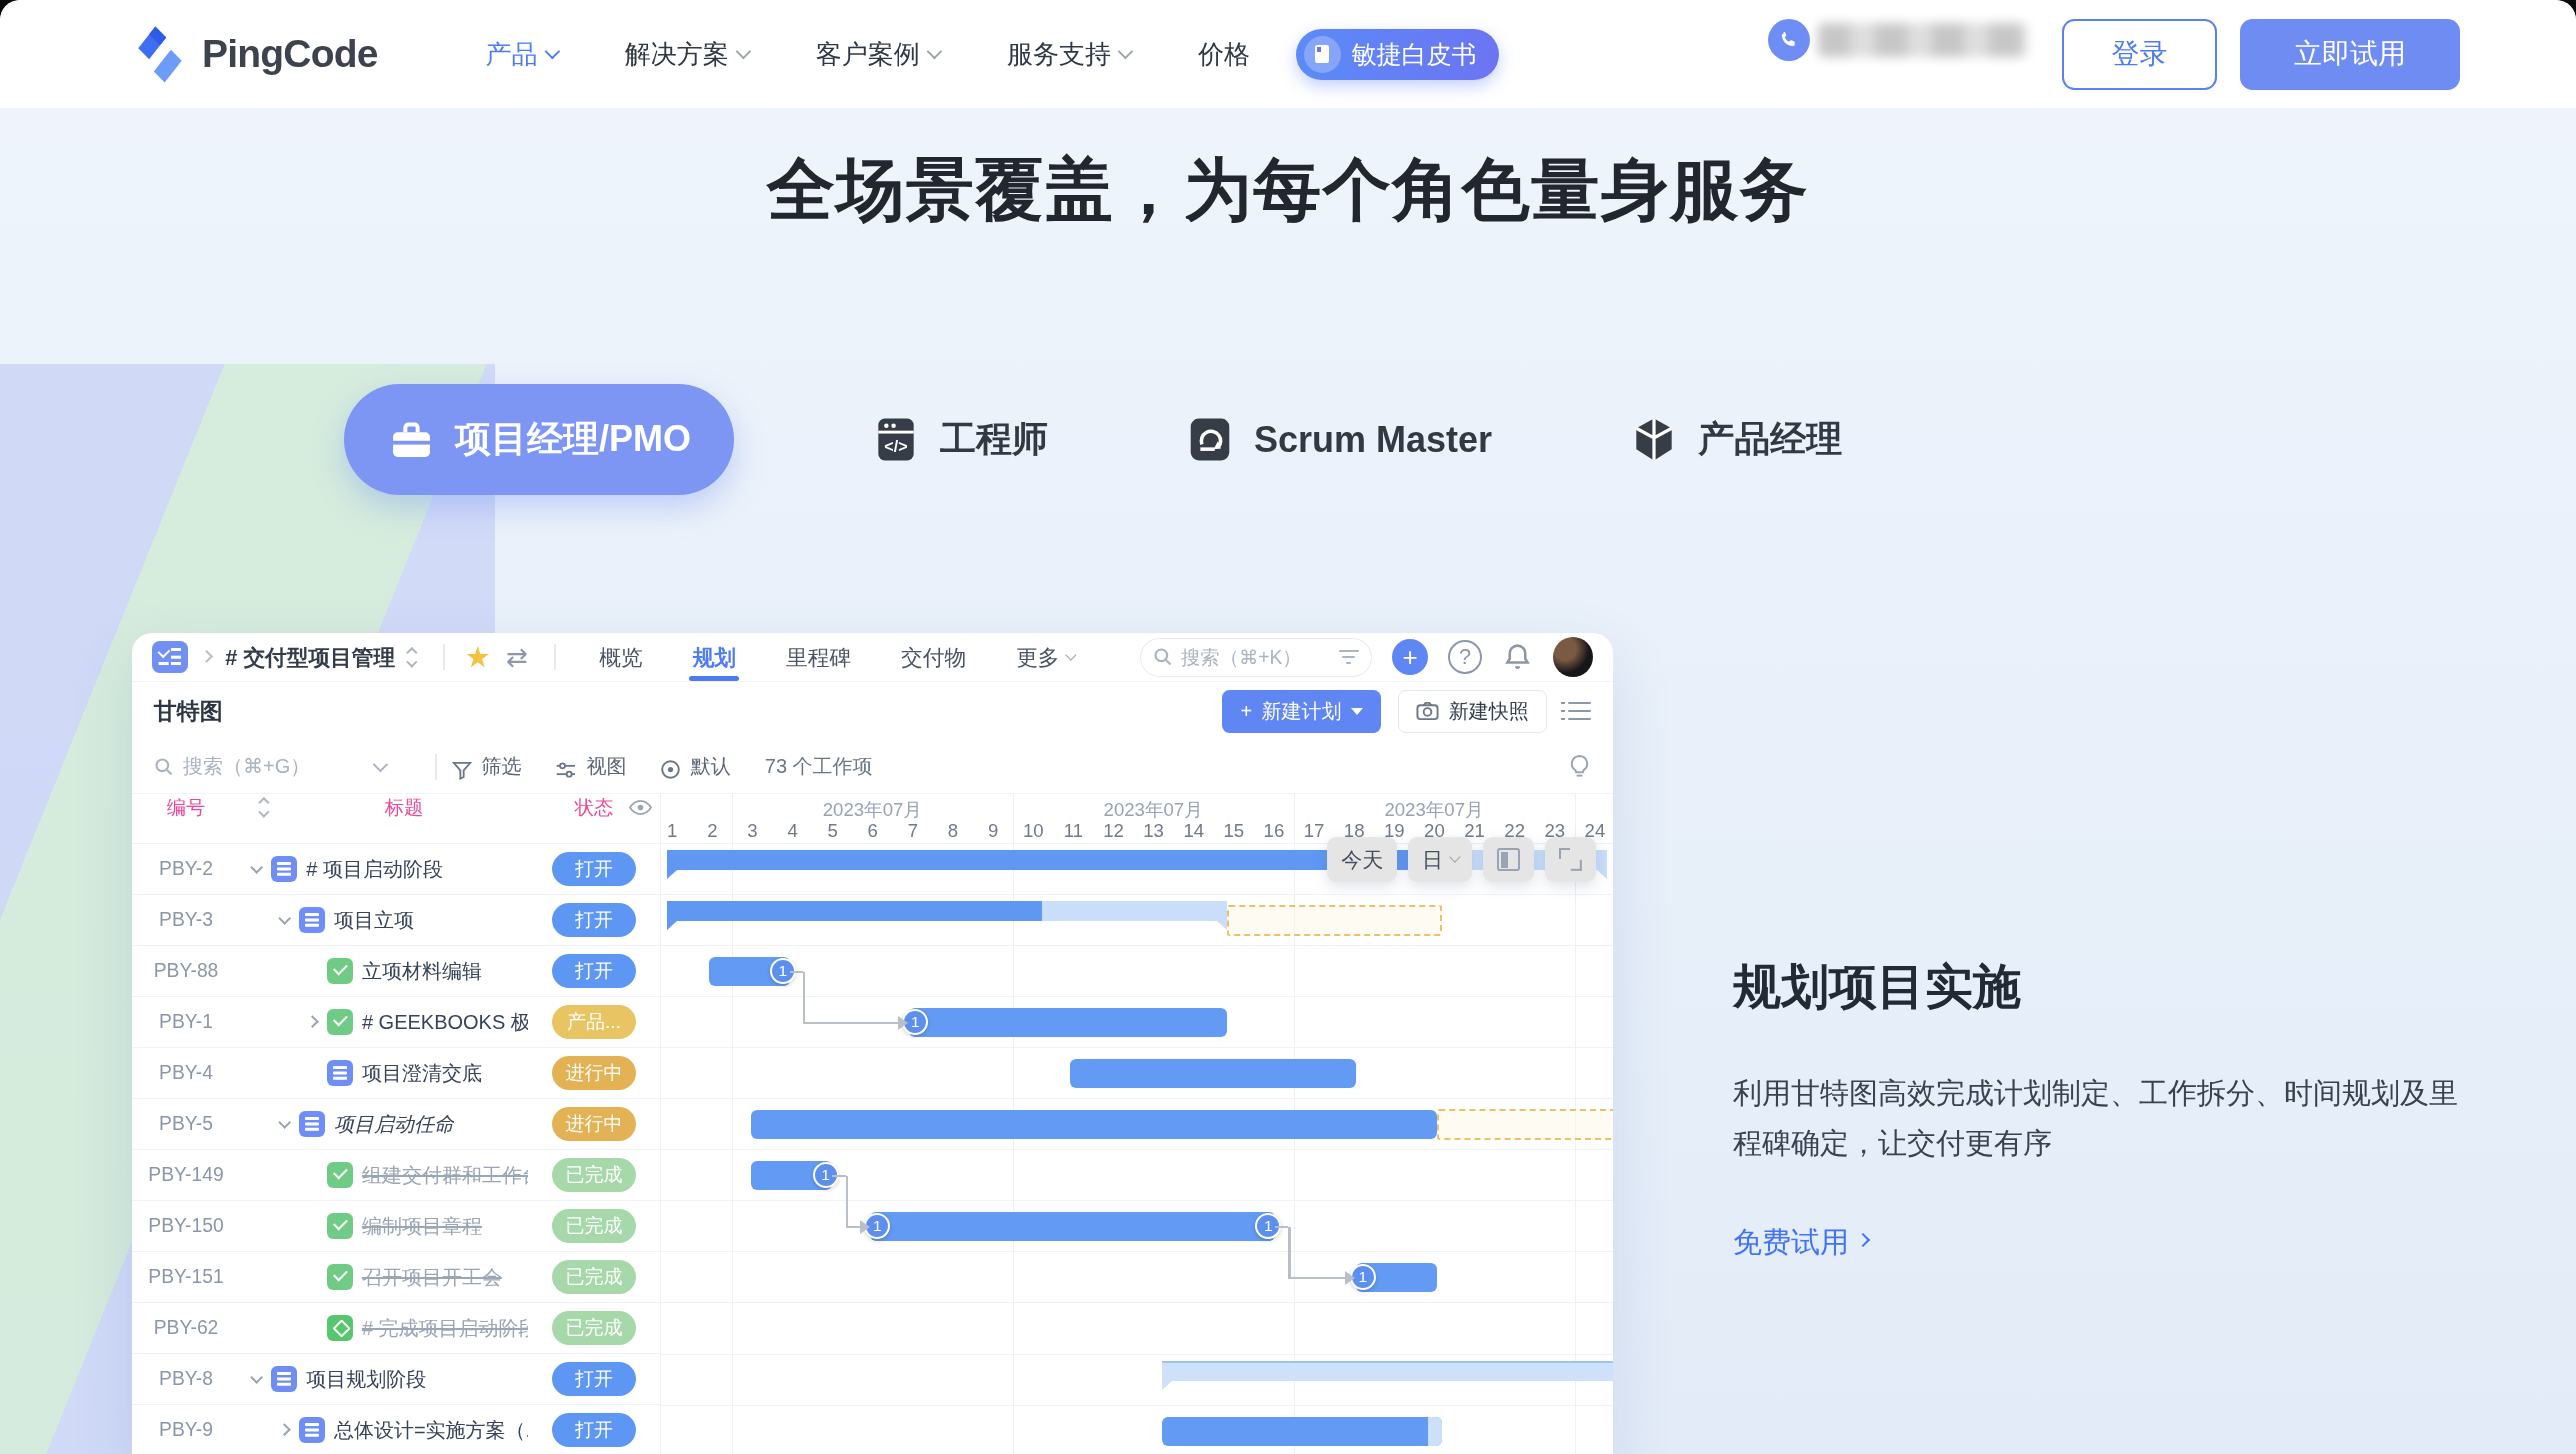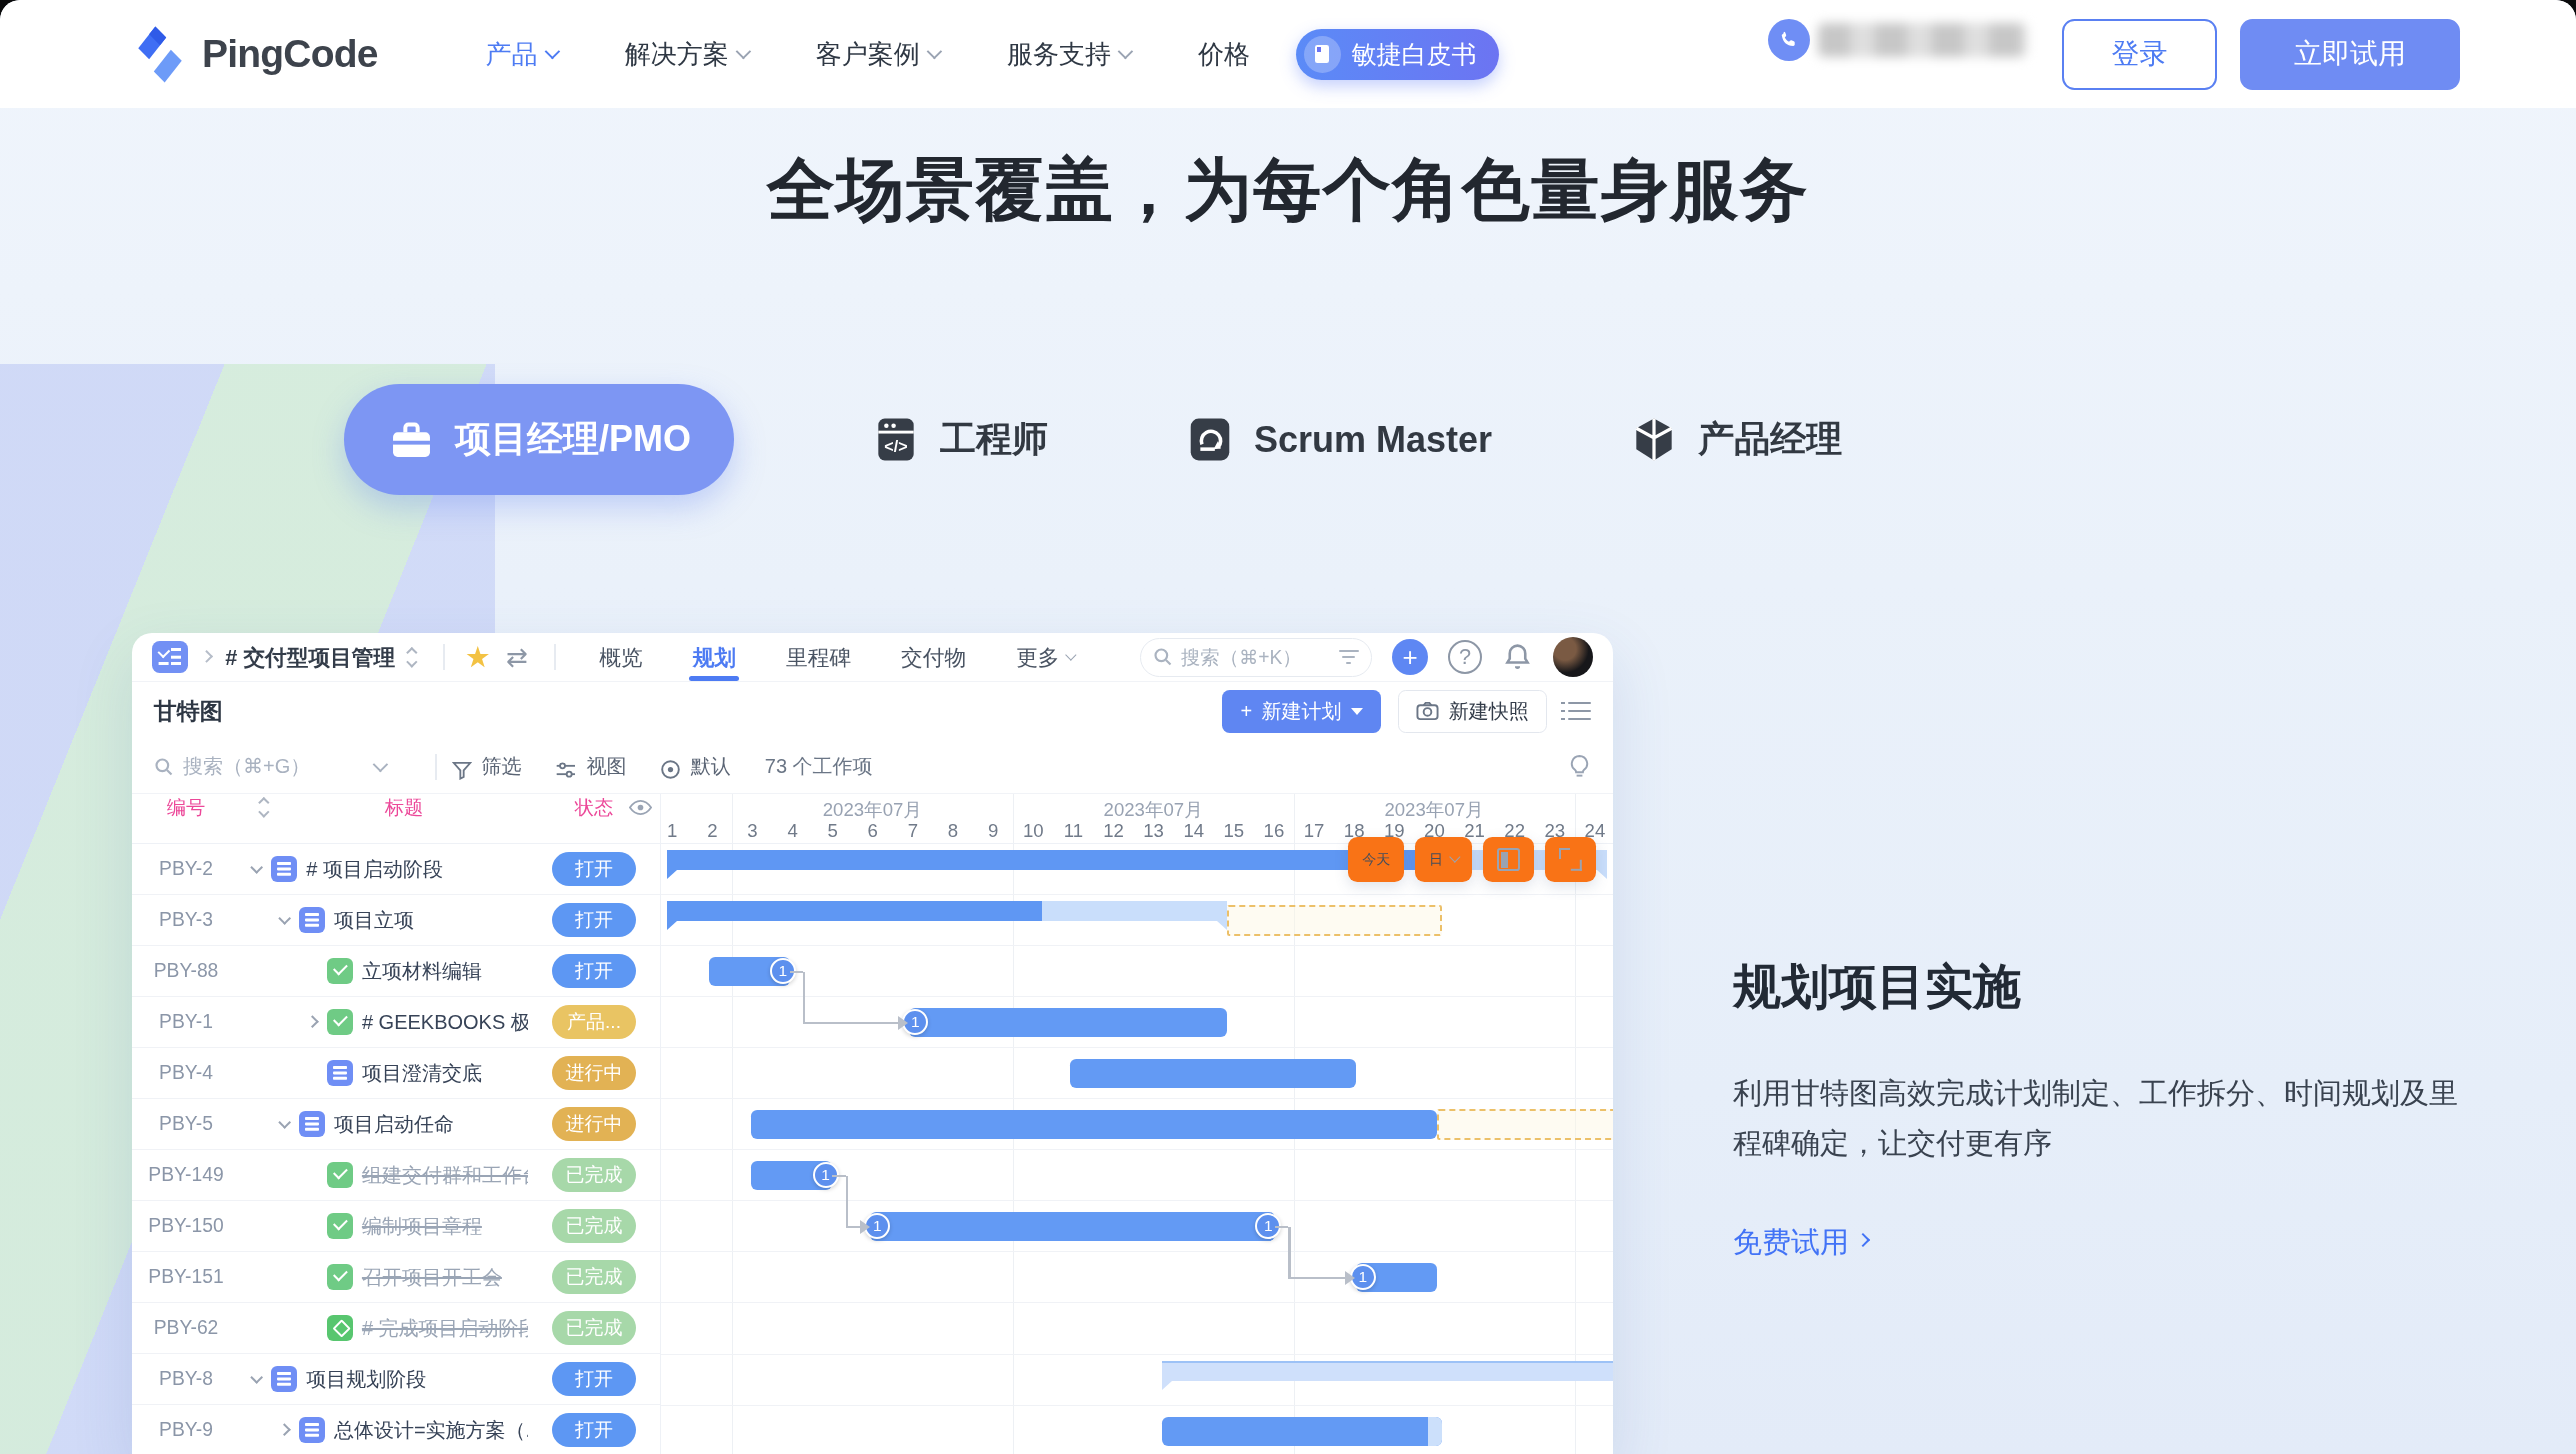--- a/index.html
+++ b/index.html
@@ -133,22 +133,22 @@
   .brk.l{left:0;border-top:9.3px solid #5f97f3;}
   .brk.r{right:0;border-right:none;border-left:10.8px solid transparent;border-top:9.3px solid #c9defb;}
   .brk.lt{border-top-color:#cfe0fb;}
   .dashbox{position:absolute;top:10px;height:31px;border:2.3px dashed #ecc069;background:rgba(253,246,227,.45);border-radius:2.3px;}
   .nbadge{position:absolute;top:50%;transform:translateY(-50%);width:26px;height:26px;border-radius:50%;
     background:#5d90ee;border:2.3px solid #ffffff;color:#fff;font-size:15.5px;display:flex;align-items:center;justify-content:center;box-shadow:0 1.5px 4.6px rgba(0,0,0,.18);}
   .nbadge.L{left:-6.2px;}  .nbadge.R{right:-6.2px;}
   .conn{position:absolute;background:#b9bfc9;}
   .conn-arrow{position:absolute;width:0;height:0;border-top:7px solid transparent;border-bottom:7px solid transparent;border-left:10.8px solid #b9bfc9;}
   .g-controls{position:absolute;top:43px;right:17px;display:flex;gap:10.8px;z-index:5;}
-  .g-btn{height:45px;min-width:45px;padding:0 14px;background:#f97316;border-radius:9.3px;box-shadow:0 4.6px 14px rgba(80,100,140,.18);
-    display:flex;align-items:center;justify-content:center;gap:7.7px;font-size:14px;color:#444e5c;cursor:pointer;}
+  .g-btn{height:45px;min-width:45px;padding:0 14px;background:#e5e5e5;border-radius:9.3px;box-shadow:0 4.6px 14px rgba(80,100,140,.18);
+    display:flex;align-items:center;justify-content:center;gap:7.7px;font-size:21px;color:#444e5c;cursor:pointer;}
   .colsplit{width:23px;height:23px;border:2.3px solid #9aa3b2;border-radius:3.1px;position:relative;}
   .colsplit::before{content:"";position:absolute;left:1.5px;top:1.5px;bottom:1.5px;width:7px;background:#9aa3b2;}
   .expander{position:relative;width:23px;height:23px;}
   .expander i{position:absolute;width:10.8px;height:10.8px;border-top:2.3px solid #9aa3b2;border-left:2.3px solid #9aa3b2;}
   .expander i.tl{left:0;top:0;}
   .expander i.br{right:0;bottom:0;transform:rotate(180deg);}
   
   .panel{position:absolute;left:1733px;top:955px;width:774px;}
   .panel h2{margin:0;font-size:48px;font-weight:800;color:#222a35;}
   .panel p{margin:50px 0 0;font-size:29px;line-height:1.72;color:#39424f;width:735px;}
@@ -461,21 +461,21 @@
                   <span>项目澄清交底</span>
                 </span>
               </span>
               <span class="col-status">
                 <span class="pill" style="background:#e2b254">进行中</span>
               </span>
             </div>
             <div class="trow">
               <span class="col-id">PBY-5</span>
               <span class="col-title">
-                <span class="row-title" style="padding-left:40px;">
+                <span class="row-title" style="padding-left:40px;font-style:italic;">
                   <span class="rchev down"></span>
                   <span class="task-ico list"></span>
                   <span>项目启动任命</span>
                 </span>
               </span>
               <span class="col-status">
                 <span class="pill" style="background:#e2b254">进行中</span>
               </span>
             </div>
             <div class="trow">

